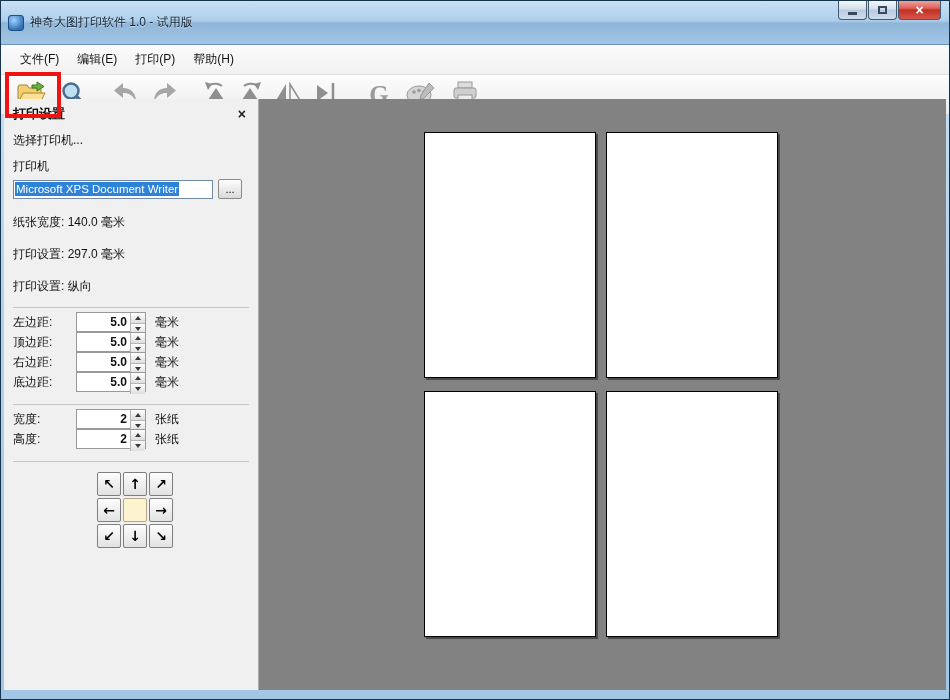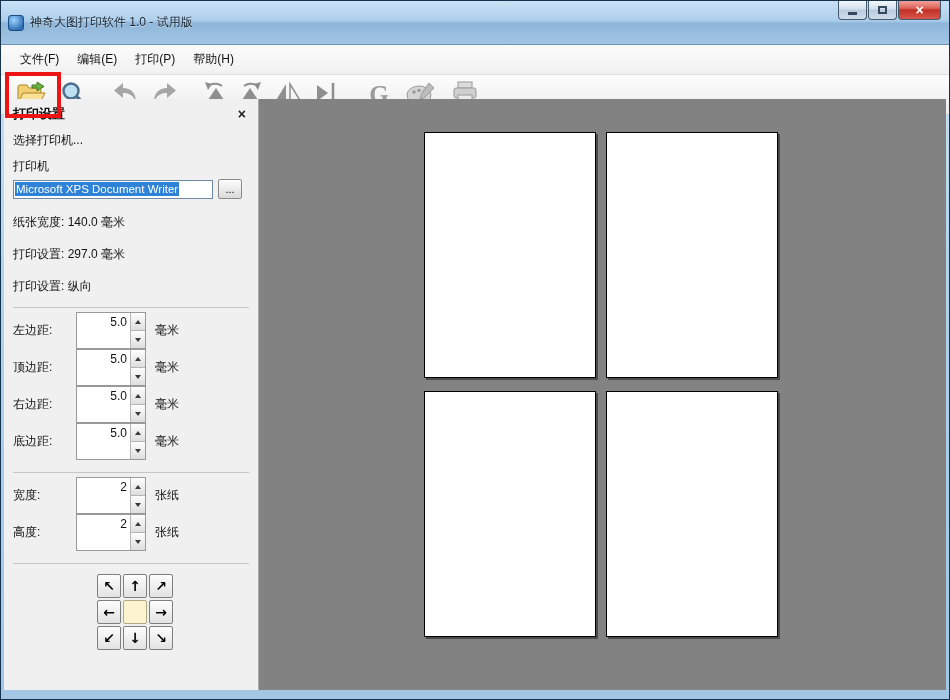--- a/index.html
+++ b/index.html
@@ -76,21 +76,21 @@
   .printer-input .sel { background:#2e82d8; color:#fff; font-size:11.5px; padding:1px 1px; }
   .browse-btn {
     width:24px; height:20px; margin-left:5px; font-size:11px; line-height:1;
     border:1px solid #8a8a8a; background:linear-gradient(#fdfdfd,#dadada); border-radius:2px;
   }
   .inforow { margin-top:15px; }
   .sep { border:none; border-top:1px solid #c6c6c6; margin:12px 0 4px; }
   .sect-title { margin-top:4px; }
   .spinrow { display:flex; align-items:center; margin-top:0; }
   .spinrow .lbl { width:63px; }
-  .spinbox { width:70px; height:37px; background:#fff; border:1px solid #999; display:flex; }
+  .spinbox { width:70px; height:20px; background:#fff; border:1px solid #999; display:flex;font-weight:bold; }
   .spin-val { flex:1; text-align:right; line-height:18px; padding-right:3px; }
   .spin-arrows { width:15px; display:flex; flex-direction:column; }
   .spin-btn { flex:1; display:flex; align-items:center; justify-content:center;
     background:linear-gradient(#fefefe,#dedede); border-left:1px solid #b5b5b5; }
   .spin-btn.dn { border-top:1px solid #b5b5b5; }
   .spin-btn.up::after { content:""; width:0; height:0; border:3px solid transparent; border-bottom:4px solid #3a3a3a; margin-bottom:3px; }
   .spin-btn.dn::after { content:""; width:0; height:0; border:3px solid transparent; border-top:4px solid #3a3a3a; margin-top:3px; }
   .unit { margin-left:9px; }
   .arrow-grid { display:grid; grid-template-columns:repeat(3,24px); grid-auto-rows:24px; gap:2px;
     margin:10px 0 0 84px; width:max-content; }

